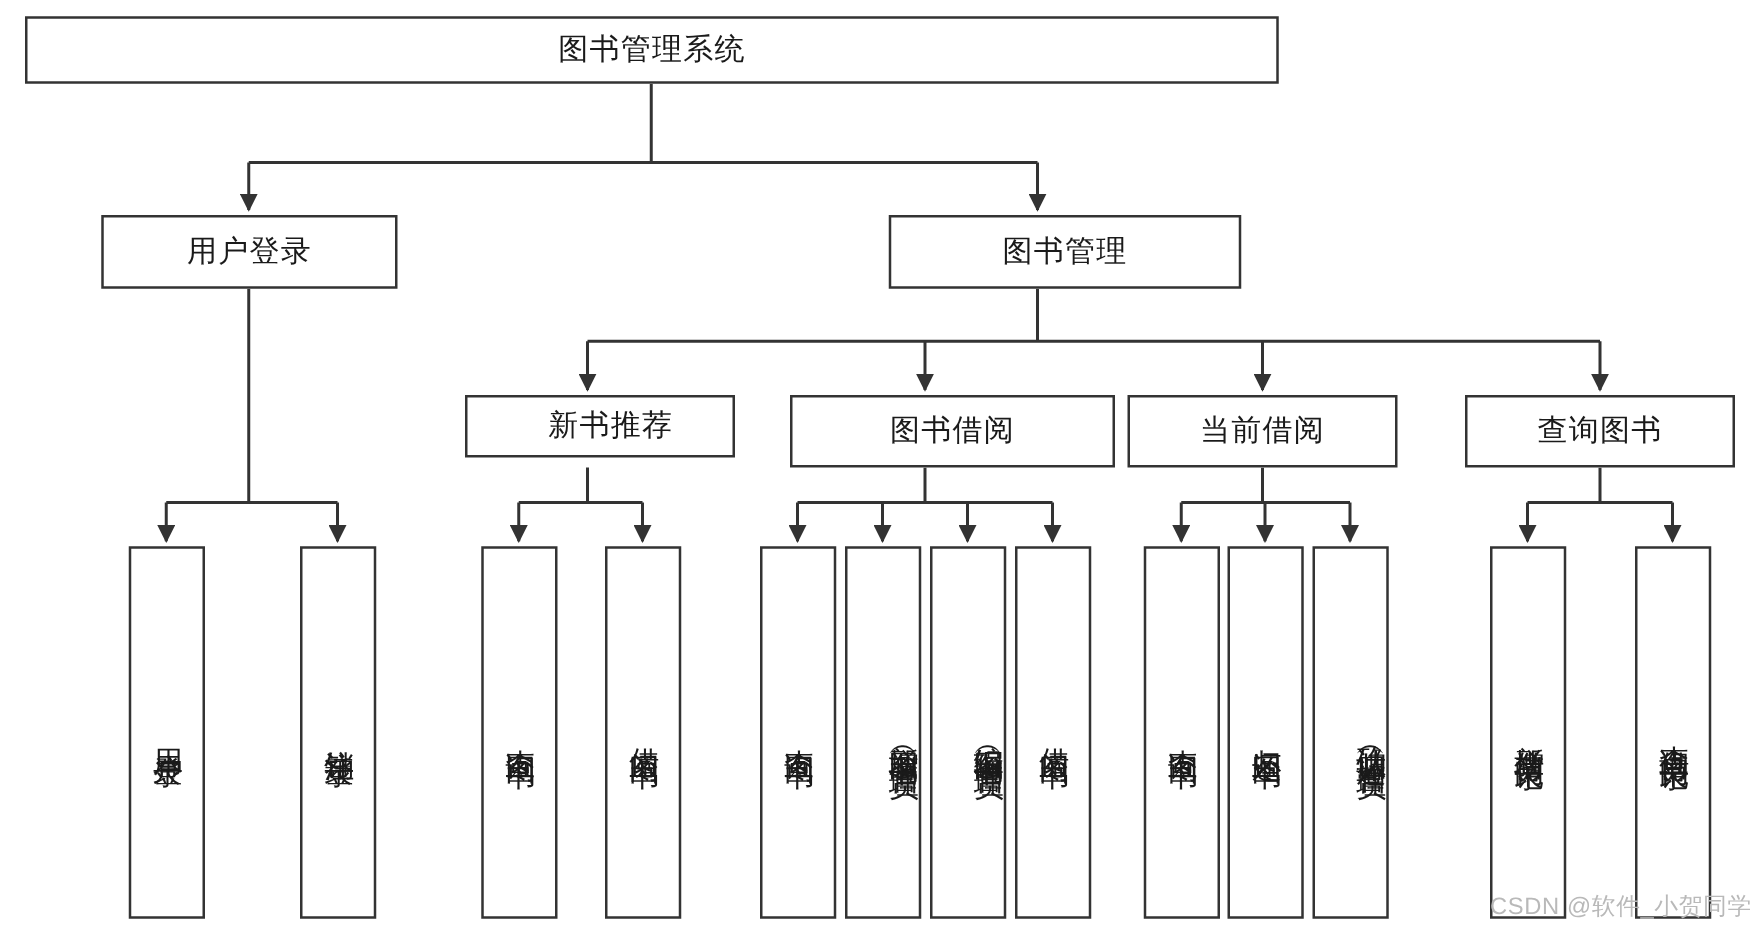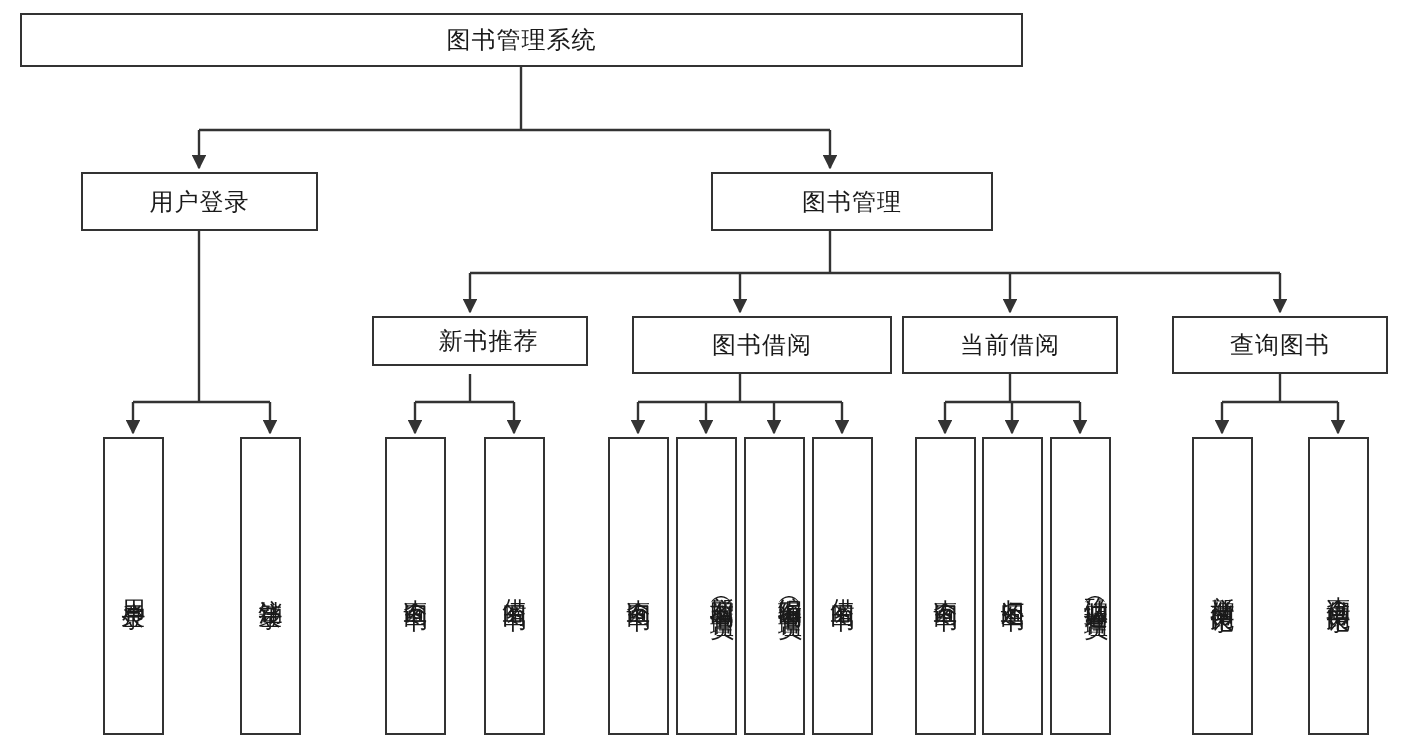--- a/index.html
+++ b/index.html
@@ -146,13 +146,14 @@
   <div class="node node-v" style="left:744px; top:437px; width:61px; height:298px;">编辑图书（管理员）</div>
   <div class="node node-v centered" style="left:812px; top:437px; width:61px; height:298px;">借阅图书</div>
 
   <div class="node node-v centered" style="left:915px; top:437px; width:61px; height:298px;">查询图书</div>
   <div class="node node-v centered" style="left:982px; top:437px; width:61px; height:298px;">归还图书</div>
   <div class="node node-v" style="left:1050px; top:437px; width:61px; height:298px;">确认归还（管理员）</div>
 
   <div class="node node-v centered" style="left:1192px; top:437px; width:61px; height:298px;">新增借阅记录</div>
   <div class="node node-v centered" style="left:1308px; top:437px; width:61px; height:298px;">查询借阅记录</div>
 
+  <div id="watermark">CSDN @软件_小贺同学</div>
 </div>
 
 </body></html>

